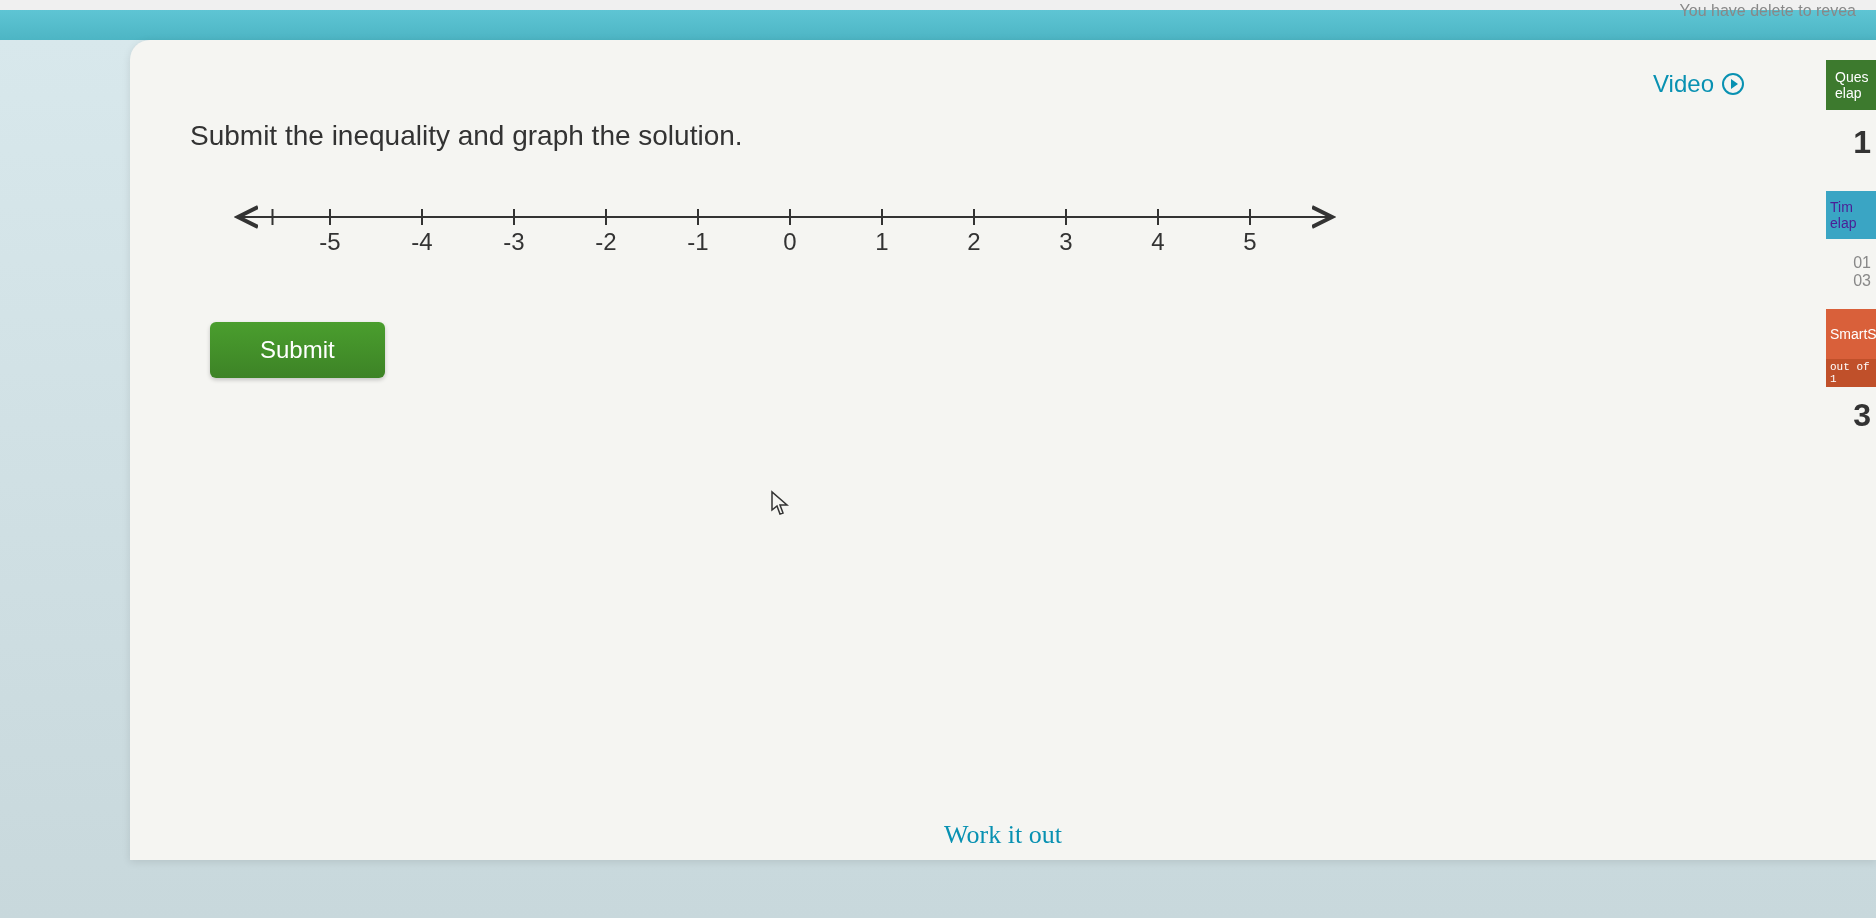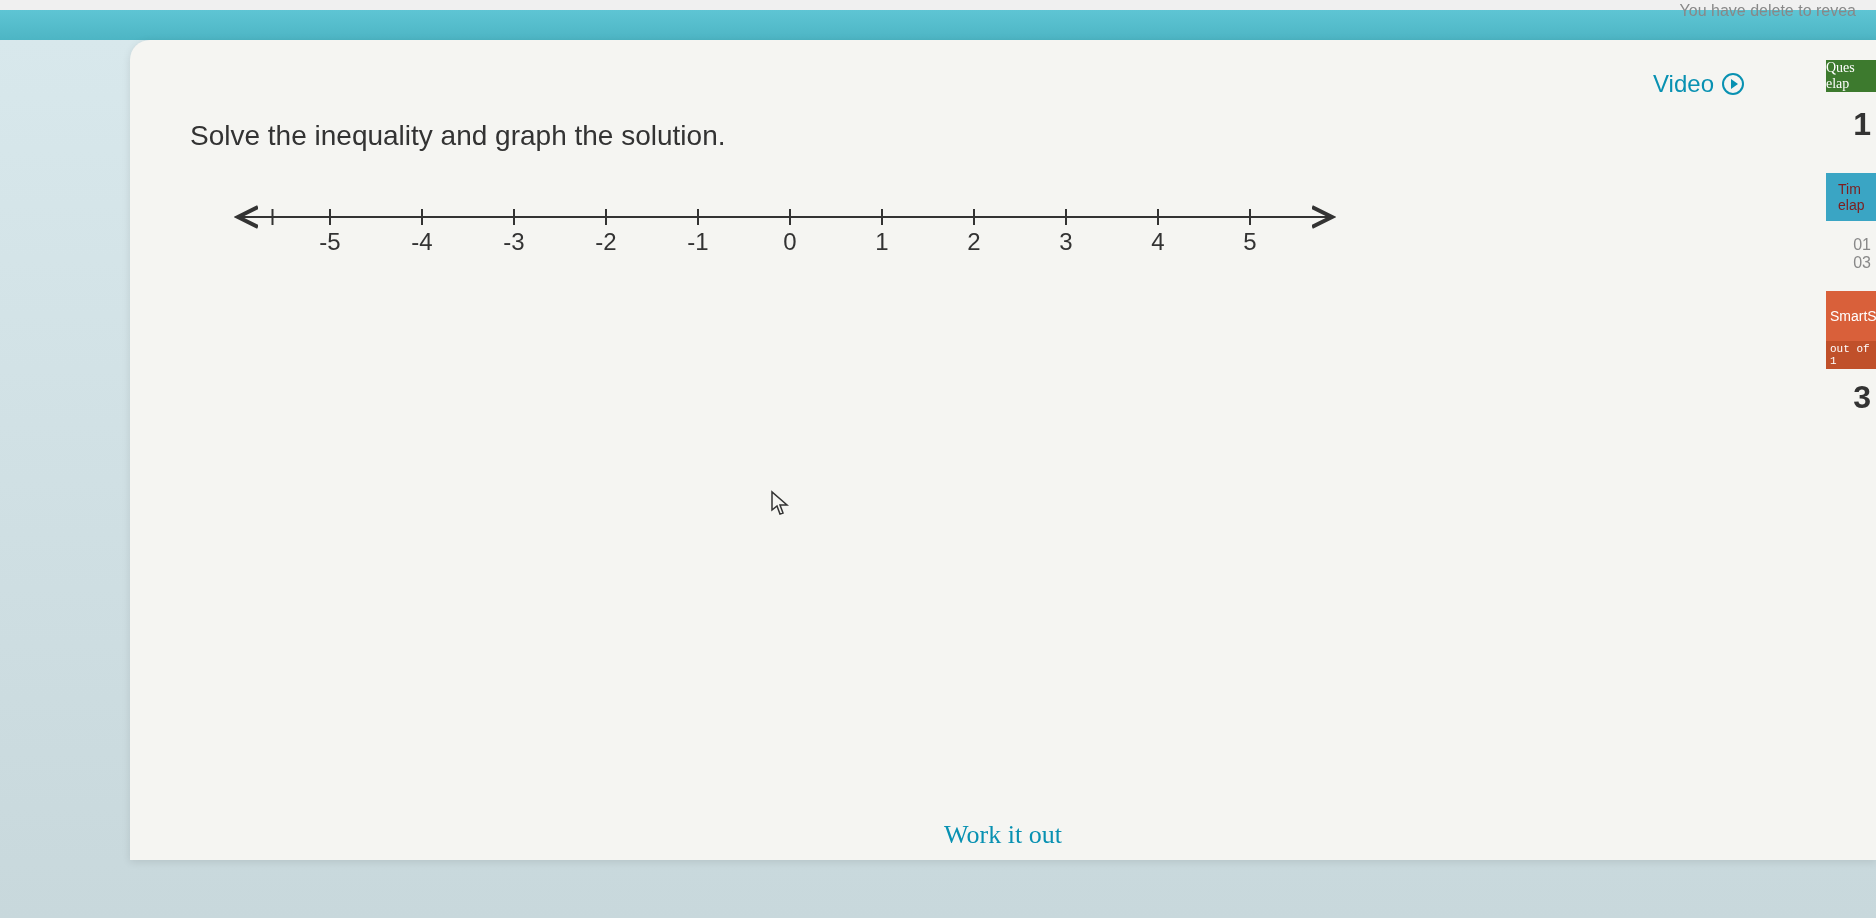--- a/index.html
+++ b/index.html
@@ -140,37 +140,36 @@
     }
     .side-panel {
       position: absolute;
       right: 0;
       top: 20px;
       width: 50px;
     }
     .side-badge {
       background: #3d7a2e;
       color: white;
-      padding: 0;
+      padding: 9px;
       font-size: 14px;
       margin-bottom: 4px;
       text-align: left;
-      font-family: Liberation Serif, serif;
     }
     .side-number {
       font-size: 32px;
       font-weight: bold;
       color: #333;
       text-align: right;
       padding: 10px 5px;
     }
     .side-time-badge {
       background: #3aa5c4;
-      color: #7f1d1d;
-      padding: 8px 12px;
+      color: #4c1d95;
+      padding: 8px 4px;
       font-size: 14px;
       margin-top: 20px;
       text-align: left;
     }
     .side-time-digits {
       color: #888;
       font-size: 16px;
       padding: 15px 5px;
       text-align: right;
     }
@@ -201,21 +200,21 @@
 <div class="page-gradient">
   <div class="main-card">
 
     <div class="video-link">
       <span>Video</span>
       <span class="play-circle">
         <span class="play-tri"></span>
       </span>
     </div>
 
-    <div class="question-text">Solve the inequality and graph the solution.</div>
+    <div class="question-text">Submit the inequality and graph the solution.</div>
 
 
 
     <div class="number-line-container">
       <svg class="number-line-svg">
         <defs>
           <marker id="arrowL" markerWidth="12" markerHeight="12" refX="3" refY="6" orient="auto">
             <path d="M12,1 L2,6 L12,11" fill="none" stroke="#333" stroke-width="2"></path>
           </marker>
           <marker id="arrowR" markerWidth="12" markerHeight="12" refX="9" refY="6" orient="auto">
@@ -244,20 +243,21 @@
             <text x="856" y="58" text-anchor="middle" font-size="24" fill="#333" font-family="Arial">3</text>
             <line x1="948" y1="17" x2="948" y2="33" stroke="#333" stroke-width="2"></line>
             <text x="948" y="58" text-anchor="middle" font-size="24" fill="#333" font-family="Arial">4</text>
             <line x1="1040" y1="17" x2="1040" y2="33" stroke="#333" stroke-width="2"></line>
             <text x="1040" y="58" text-anchor="middle" font-size="24" fill="#333" font-family="Arial">5</text>
             <line x1="62.5" y1="17" x2="62.5" y2="33" stroke="#333" stroke-width="2"></line>
           </g>
       </svg>
     </div>
 
+    <button class="submit-btn">Submit</button>
 
     <div class="cursor-icon">
       <svg width="20" height="26" viewBox="0 0 20 26">
         <path d="M2,2 L2,20 L7,16 L10,24 L13,23 L10,15 L17,15 Z" fill="none" stroke="#333" stroke-width="1.5"></path>
       </svg>
     </div>
 
     <div class="work-it-out">Work it out</div>
 
     <div class="side-panel">

